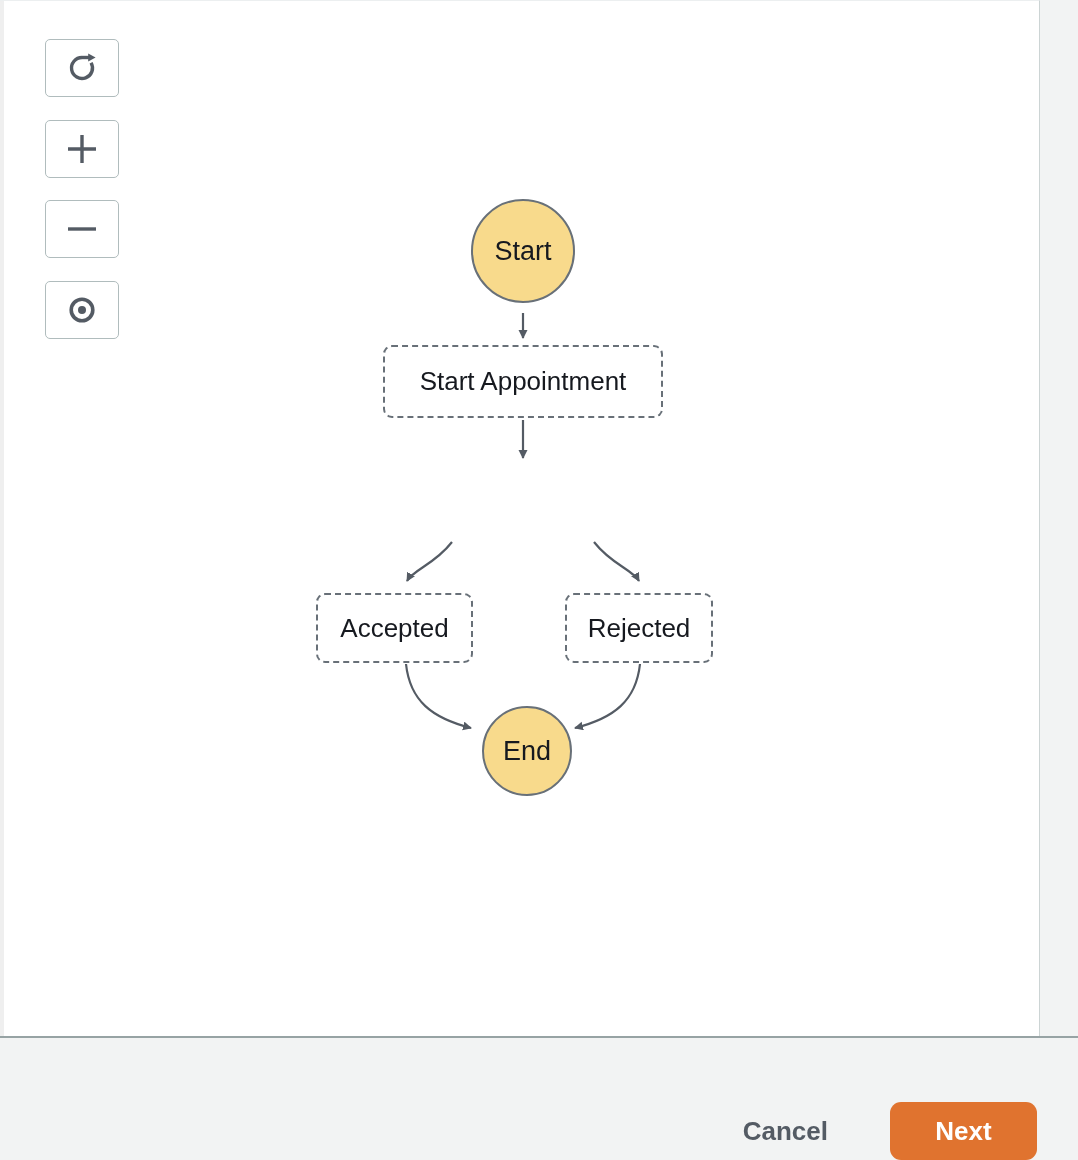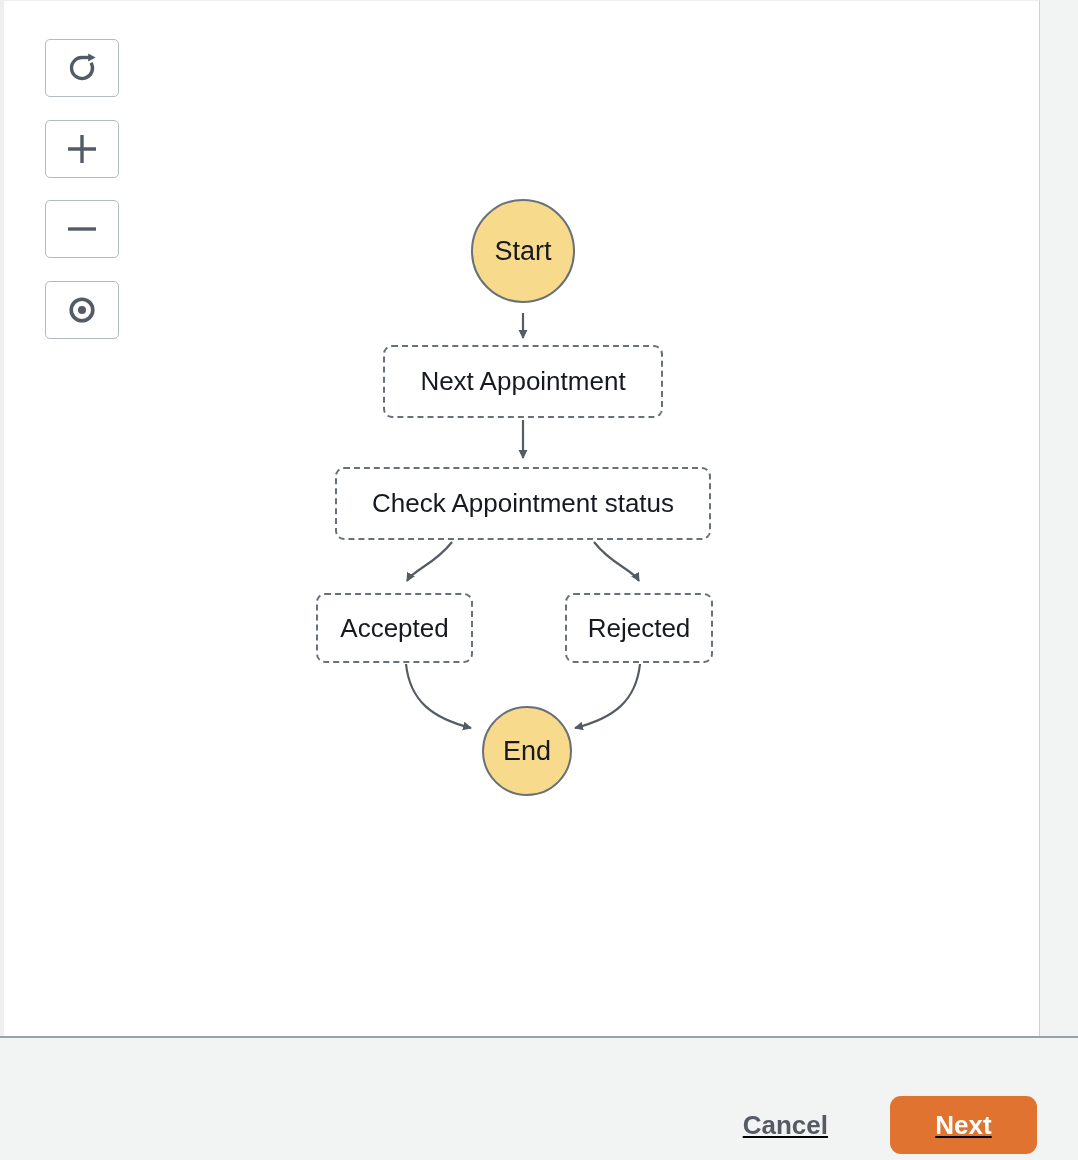--- a/index.html
+++ b/index.html
@@ -69,22 +69,22 @@
   #node-accepted { left: 316px; top: 592px; width: 157px; height: 70px; }
   #node-rejected { left: 565px; top: 592px; width: 148px; height: 70px; }
   #node-end      { left: 482px; top: 705px; width: 90px;  height: 90px; font-size: 27px; }
 
   
   #footer {
     position: absolute; left: 0; top: 1036px;
     width: 1078px; height: 124px;
     background: #f2f3f3;
     border-top: 2px solid #97a3a4;
-    display: flex; align-items: flex-start; justify-content: flex-end;
-    padding-top: 58px; padding-right: 41px; text-decoration: underline;
+    display: flex; align-items: flex-end; justify-content: flex-end;
+    padding-top: 58px; padding-right: 41px;
   }
   #cancel-btn {
     background: none; border: none;
     font-family: "Liberation Sans", sans-serif;
     font-size: 26px; font-weight: bold;
     color: #545b64;
     margin-right: 62px;
     height: 58px;
     line-height: 58px;
     cursor: pointer;
@@ -142,24 +142,21 @@
       <path d="M594,541 C612,564 632,568 639,580" marker-end="url(#arrow)"></path>
       <path d="M406,663 C410,700 432,717 471,727" marker-end="url(#arrow)"></path>
       <path d="M640,663 C636,700 614,717 575,727" marker-end="url(#arrow)"></path>
     </g>
   </svg>
 
   <div id="node-start" class="flow-node node-circle">
     <span>Start</span>
   </div>
   <div id="node-book" class="flow-node node-box">
-    <span>Next Appointment</span>
-  </div>
-  <div id="node-check" class="flow-node node-box">
-    <span>Check Appointment status</span>
+    <span>Start Appointment</span>
   </div>
   <div id="node-accepted" class="flow-node node-box">
     <span>Accepted</span>
   </div>
   <div id="node-rejected" class="flow-node node-box">
     <span>Rejected</span>
   </div>
   <div id="node-end" class="flow-node node-circle">
     <span>End</span>
   </div>

